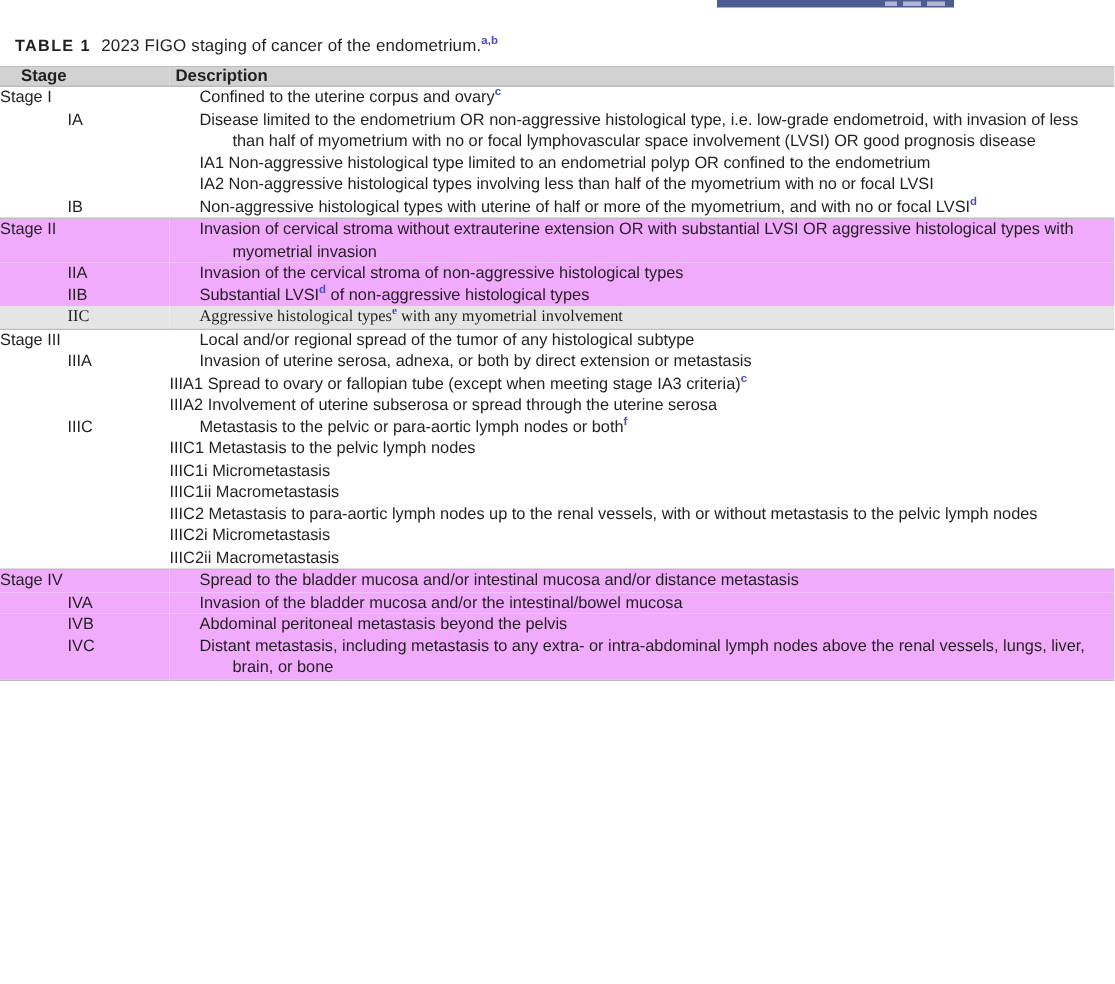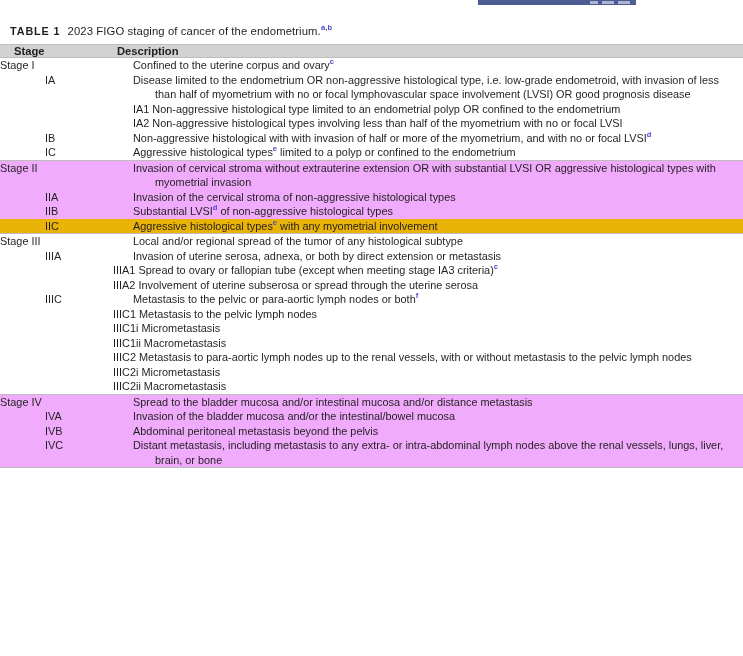--- a/index.html
+++ b/index.html
@@ -112,21 +112,21 @@
   }
   .sub-block {
     margin: 0;
   }
   .sub-block .sub-line {
     display: block;
   }
 
   
   tr.shade-light > td { background: #f0abfc; }
-  tr.shade-dark  > td { background: #eab308; }
+  tr.shade-dark  > td { background: #e5e5e5; font-family: Liberation Serif, serif; }
   tr.shade-none  > td { background: #ffffff; }
 
   tr.block-top > td    { border-top: 1px solid #bdbdbd; }
   tr.block-bottom > td { border-bottom: 1px solid #bdbdbd; }
 
   sup.fn {
     color: #4a4ad0;
     font-size: 7.6px;
     vertical-align: super;
     line-height: 0;
@@ -176,27 +176,21 @@
       </tr>
       <tr class="shade-none">
         <td class="stage-cell lvl-sub"></td>
         <td class="desc-cell">
           <div class="hang"><span>IA2 Non-aggressive histological types involving less than half of the myometrium with no or focal LVSI</span></div>
         </td>
       </tr>
       <tr class="shade-none">
         <td class="stage-cell lvl-sub">IB</td>
         <td class="desc-cell">
-          <div class="hang"><span>Non-aggressive histological with with invasion of half or more of the myometrium, and with no or focal LVSI</span><sup class="fn">d</sup></div>
-        </td>
-      </tr>
-      <tr class="shade-none">
-        <td class="stage-cell lvl-sub">IC</td>
-        <td class="desc-cell">
-          <div class="hang"><span>Aggressive histological types</span><sup class="fn">e</sup><span> limited to a polyp or confined to the endometrium</span></div>
+          <div class="hang"><span>Non-aggressive histological types with uterine of half or more of the myometrium, and with no or focal LVSI</span><sup class="fn">d</sup></div>
         </td>
       </tr>
       <tr class="shade-light block-top">
         <td class="stage-cell">Stage II</td>
         <td class="desc-cell">
           <div class="hang"><span>Invasion of cervical stroma without extrauterine extension OR with substantial LVSI OR aggressive histological types with myometrial invasion</span></div>
         </td>
       </tr>
       <tr class="shade-light">
         <td class="stage-cell lvl-sub">IIA</td>

